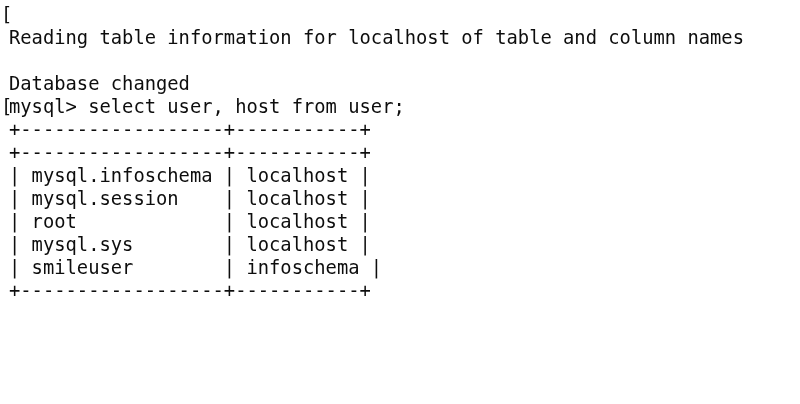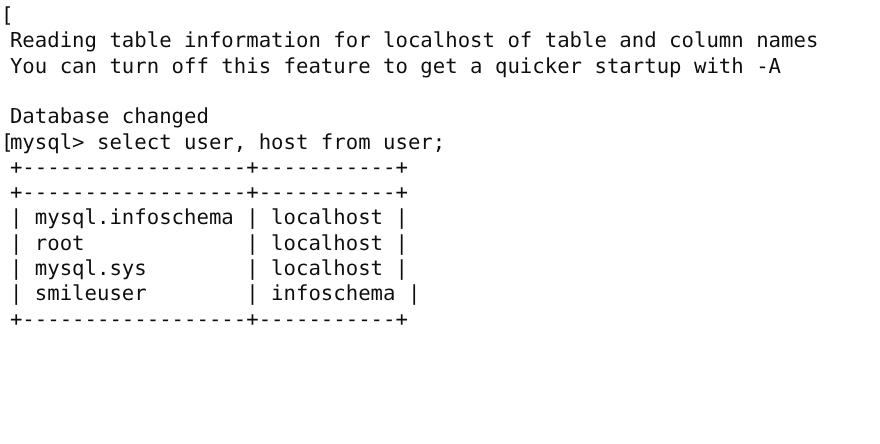--- a/index.html
+++ b/index.html
@@ -33,24 +33,24 @@
     top: 0;
     white-space: pre;
   }
 </style>
 </head>
 <body>
 
 <div class="terminal">
   <div class="line"><span class="mark">[</span></div>
   <div class="line"><span class="mark"></span><span>Reading table information for localhost of table and column names</span></div>
-  <div class="line"><span class="mark"></span><span>You can turn off this feature to get a quicker startup with -A</span></div>
   <div class="line"><span class="mark"></span><span></span></div>
   <div class="line"><span class="mark"></span><span>Database changed</span></div>
   <div class="line"><span class="mark">[</span><span>mysql&gt; select user, host from user;</span></div>
   <div class="line"><span class="mark"></span><span>+------------------+-----------+</span></div>
   <div class="line"><span class="mark"></span><span>+------------------+-----------+</span></div>
   <div class="line"><span class="mark"></span><span>| mysql.infoschema | localhost |</span></div>
+  <div class="line"><span class="mark"></span><span>| mysql.session    | localhost |</span></div>
   <div class="line"><span class="mark"></span><span>| root             | localhost |</span></div>
   <div class="line"><span class="mark"></span><span>| mysql.sys        | localhost |</span></div>
   <div class="line"><span class="mark"></span><span>| smileuser        | infoschema |</span></div>
   <div class="line"><span class="mark"></span><span>+------------------+-----------+</span></div>
 </div>
 
 </body></html>

